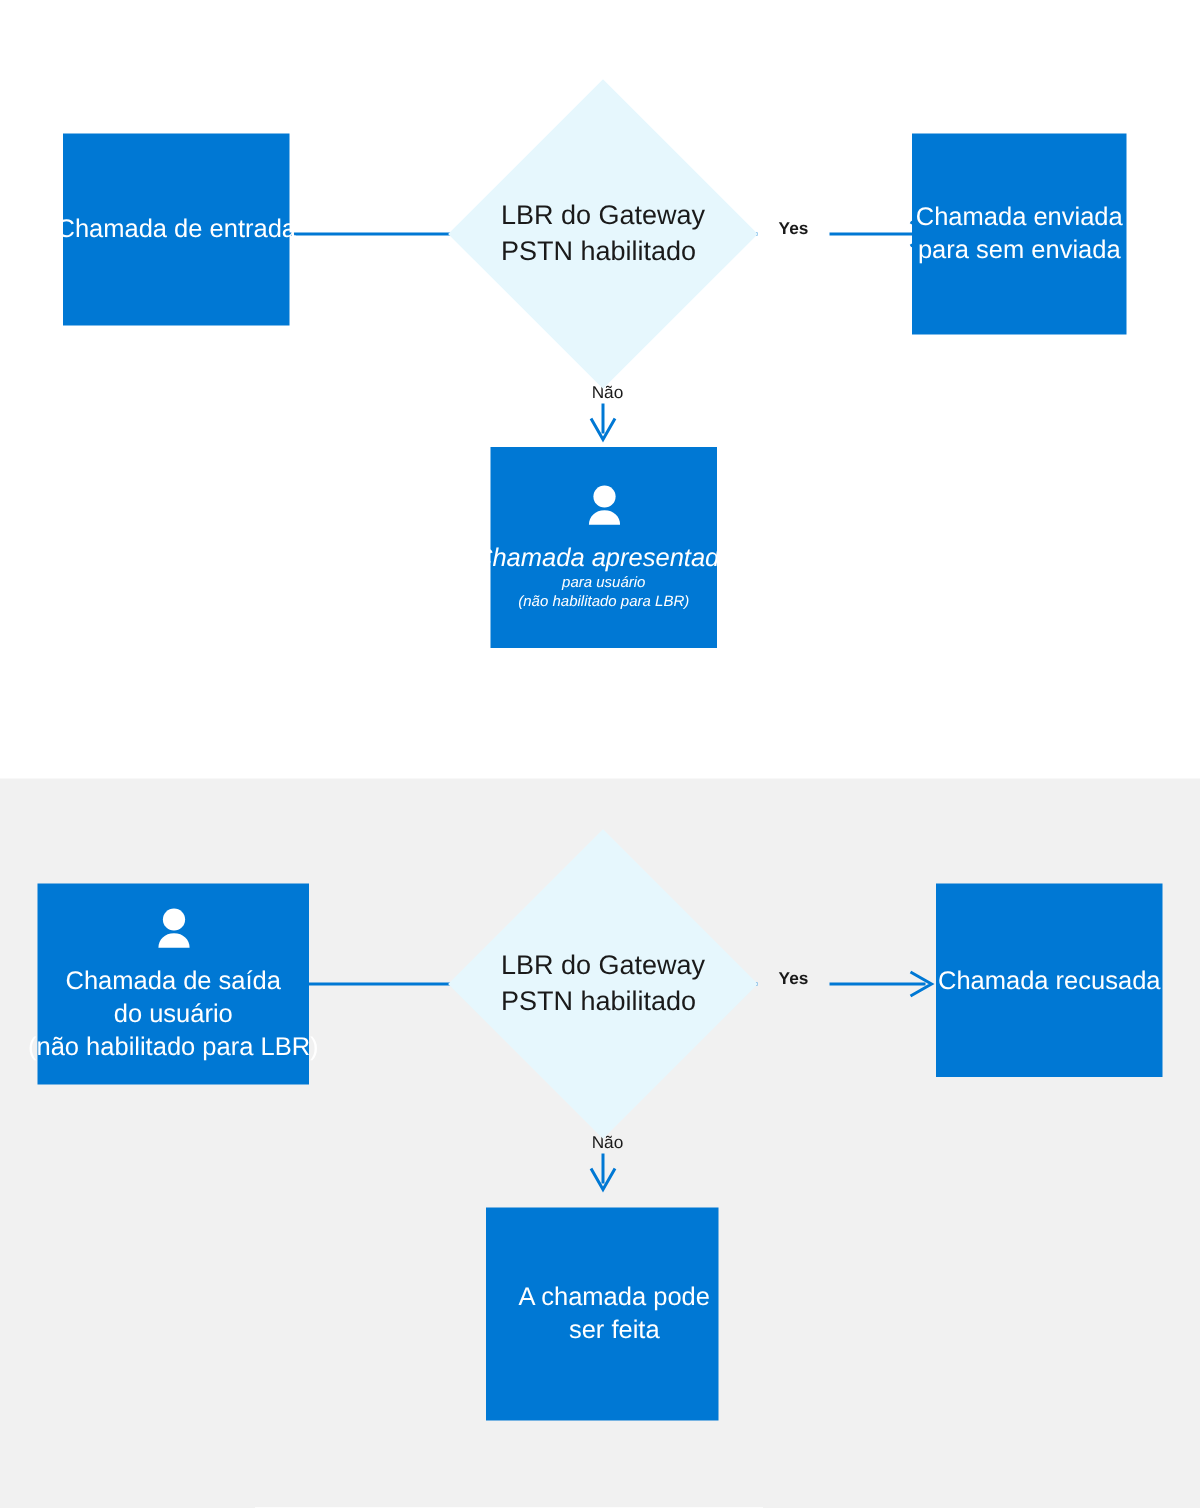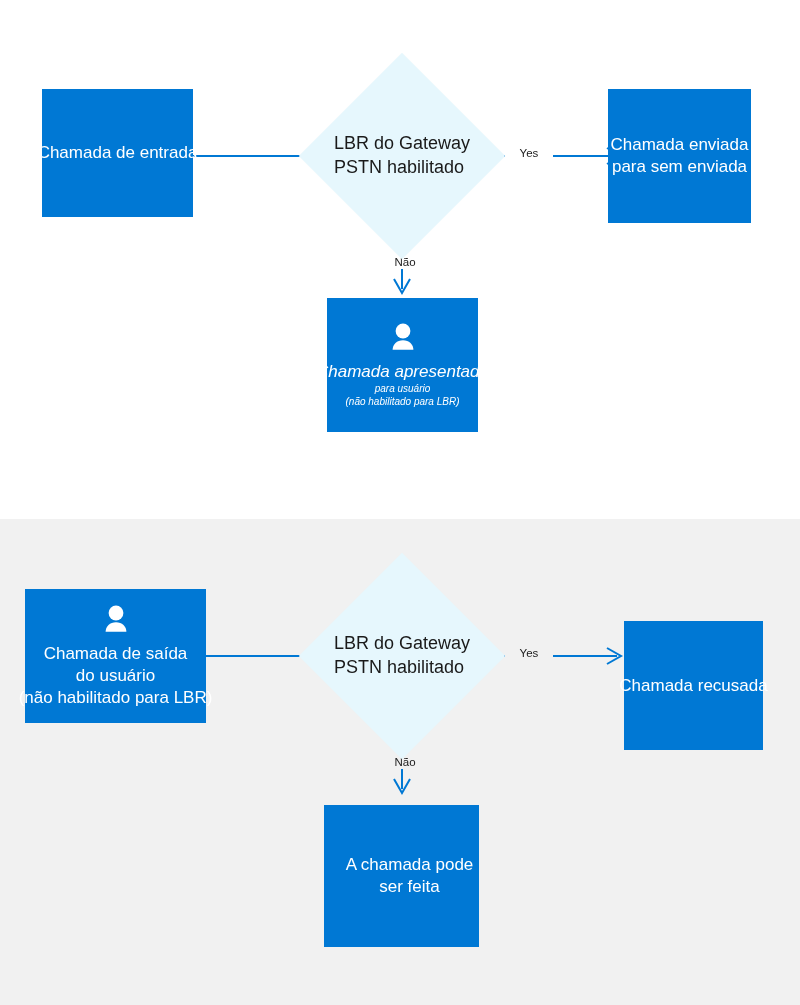--- a/index.html
+++ b/index.html
@@ -112,20 +112,21 @@
     position: absolute;
     font-size: 11.5px;
     color: #1a1a1a;
     background: transparent;
     white-space: nowrap;
     text-align: center;
   }
   .edge-label-h {
     background: #ffffff;
     padding: 0 4px;
+    font-weight: bold;
   }
   .edge-label-h.on-gray {
     background: #f1f1f1;
   }
   .edge-label-v {
     background: #ffffff;
     padding: 1px 3px;
   }
   .edge-label-v.on-gray {
     background: #f1f1f1;
@@ -222,21 +223,21 @@
     </div>
 
     <div class="node node-diamond" style="left:329px; top:64px;">
       <div class="diamond-shape"></div>
       <div class="diamond-label">
         <span style="display:block">LBR do Gateway</span>
         <span style="display:block">PSTN habilitado</span>
       </div>
     </div>
 
-    <div class="node node-box" style="left:624px; top:70px; width:139px; height:129px;margin-top:32px;">
+    <div class="node node-box" style="left:624px; top:70px; width:151px; height:129px;">
       <div class="node-label">
         <span class="line-main">Chamada recusada</span>
       </div>
     </div>
 
     <div class="node node-box" style="left:324px; top:286px; width:155px; height:142px;padding-left:16px;">
       <div class="node-label">
         <span class="line-main">A chamada pode</span>
         <span class="line-main">ser feita</span>
       </div>

